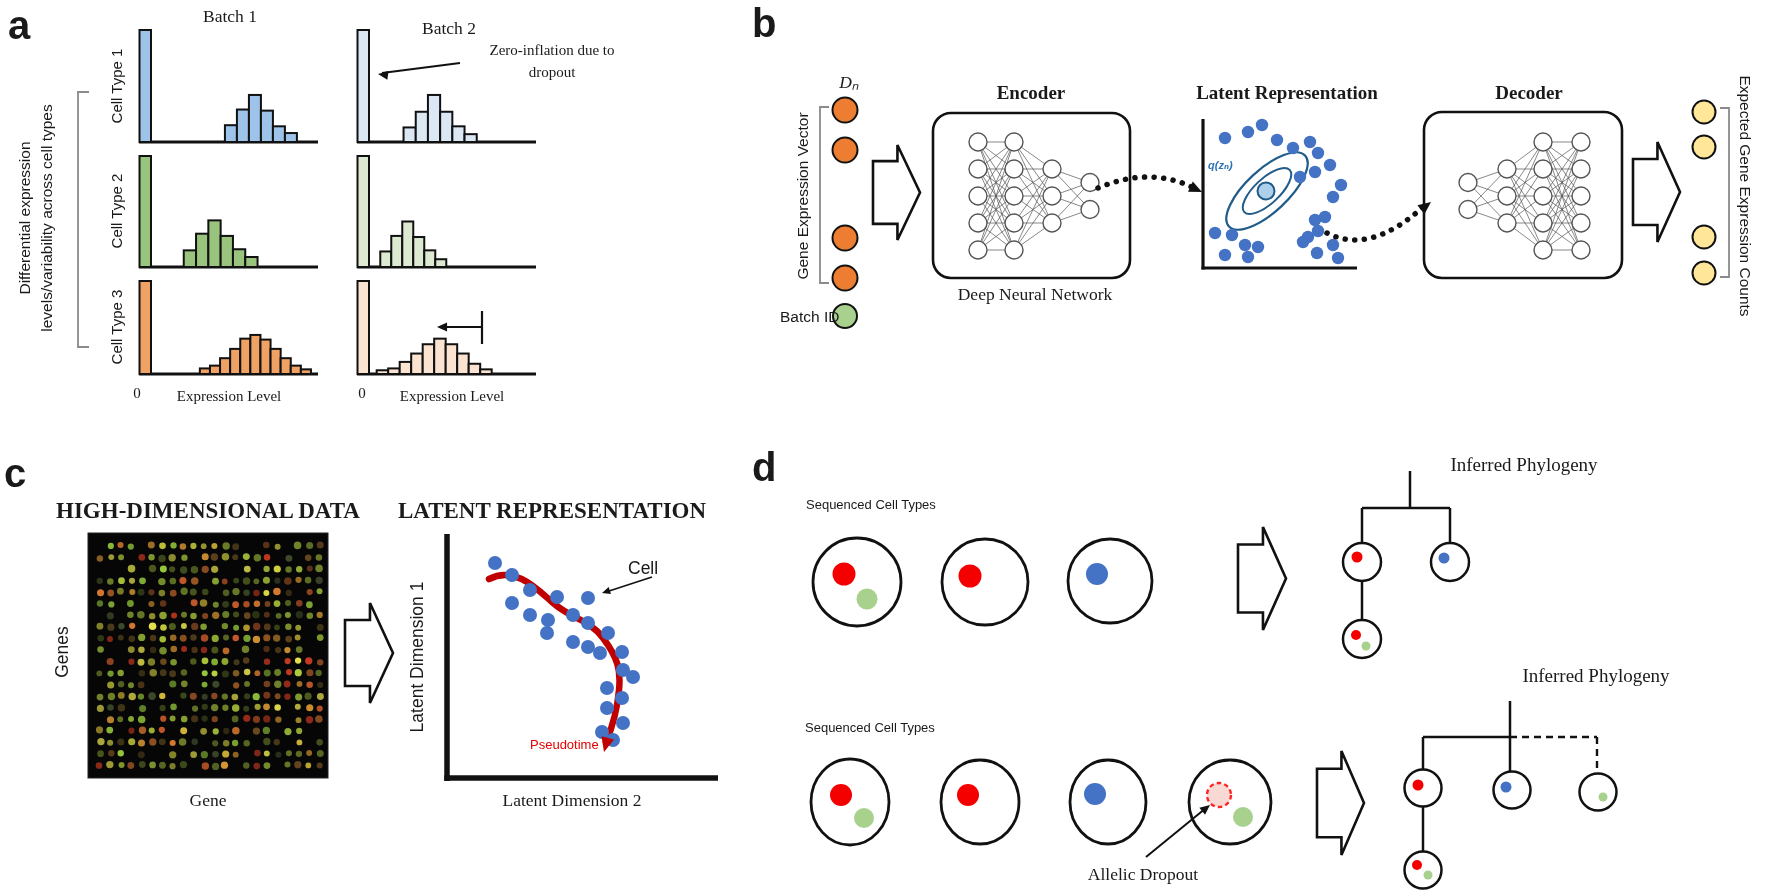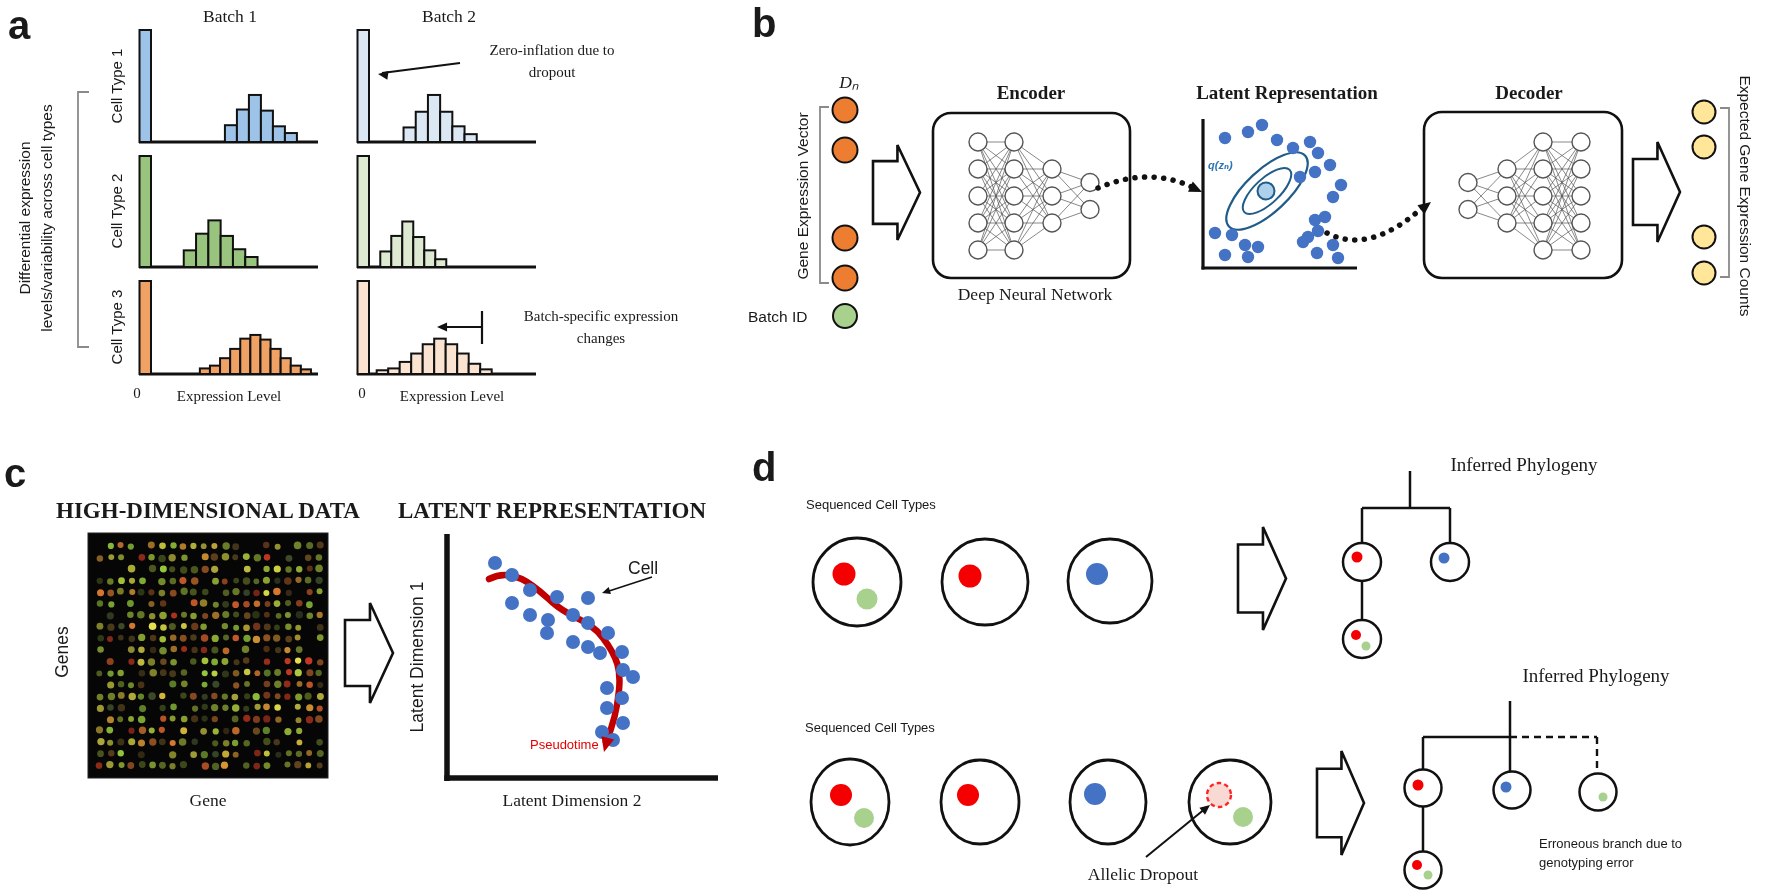--- a/index.html
+++ b/index.html
@@ -710,45 +710,41 @@
         <circle cx="1423" cy="870" r="18.5" fill="#fff" stroke="#111" stroke-width="2.5"></circle>
         <circle cx="1417" cy="865" r="5" fill="#f40000"></circle>
         <circle cx="1428" cy="875" r="4.5" fill="#a9d18e"></circle>
         <line x1="1146" y1="857" x2="1206" y2="808" stroke="#111" stroke-width="2" stroke-dasharray="none" stroke-linecap="butt"></line>
         <polygon points="1210,805 1205.017094438953,814.8066636614951 1199.3716311479227,807.8350970960787" fill="#111"></polygon>
       </g>
   </svg>
 
   <div class="t panel-letter" style="left:8px;top:2px">a</div>
   <div class="t lab17 ctr" style="left:230px;top:6px">Batch 1</div>
-  <div class="t lab17 ctr" style="left:449px;top:6px">Batch 2</div>
+  <div class="t lab17 ctr" style="left:449px;top:18px">Batch 2</div>
   <div class="t lab two rot" style="left:36px;top:218px">
     <div>Differential expression</div>
     <div>levels/variability across cell types</div>
   </div>
   <div class="t small rot" style="left:117px;top:86px">Cell Type 1</div>
   <div class="t small rot" style="left:117px;top:211px">Cell Type 2</div>
   <div class="t small rot" style="left:117px;top:327px">Cell Type 3</div>
   <div class="t small ctr" style="left:137px;top:385px">0</div>
   <div class="t small ctr" style="left:362px;top:385px">0</div>
   <div class="t small ctr" style="left:229px;top:388px">Expression Level</div>
   <div class="t small ctr" style="left:452px;top:388px">Expression Level</div>
   <div class="t small ctr two" style="left:552px;top:40px">
     <div>Zero-inflation due to</div>
     <div>dropout</div>
   </div>
-  <div class="t small ctr two" style="left:601px;top:306px">
-    <div>Batch-specific expression</div>
-    <div>changes</div>
-  </div>
 
   <div class="t panel-letter" style="left:752px;top:0px">b</div>
   <div class="t lab17 it ctr" style="left:849px;top:72px">Dₙ</div>
   <div class="t lab rot" style="left:803px;top:196px">Gene Expression Vector</div>
-  <div class="t lab" style="left:748px;top:308px">Batch ID</div>
+  <div class="t lab" style="left:780px;top:308px">Batch ID</div>
   <div class="t h2 ctr" style="left:1031px;top:82px">Encoder</div>
   <div class="t h2 ctr" style="left:1287px;top:82px">Latent Representation</div>
   <div class="t h2 ctr" style="left:1529px;top:82px">Decoder</div>
   <div class="t lab17 ctr" style="left:1035px;top:284px">Deep Neural Network</div>
   <div class="t blue" style="left:1208px;top:159px">q(zₙ)</div>
   <div class="t lab rotcw" style="left:1745px;top:196px">Expected Gene Expression Counts</div>
 
   <div class="t panel-letter" style="left:4px;top:450px">c</div>
   <div class="t h1 ctr" style="left:208px;top:498px">HIGH-DIMENSIONAL DATA</div>
   <div class="t h1 ctr" style="left:552px;top:498px">LATENT REPRESENTATION</div>
@@ -758,17 +754,13 @@
   <div class="t lab17 ctr" style="left:572px;top:790px">Latent Dimension 2</div>
   <div class="t lab18 red" style="left:486px;top:738px">Pseudotime</div>
   <div class="t lab17" style="left:628px;top:558px">Cell</div>
 
   <div class="t panel-letter" style="left:752px;top:444px">d</div>
   <div class="t lab18" style="left:806px;top:498px">Sequenced Cell Types</div>
   <div class="t lab18" style="left:805px;top:721px">Sequenced Cell Types</div>
   <div class="t h2 ctr" style="left:1524px;top:454px;font-weight:normal">Inferred Phylogeny</div>
   <div class="t h2 ctr" style="left:1596px;top:665px;font-weight:normal">Inferred Phylogeny</div>
   <div class="t lab17 ctr" style="left:1143px;top:864px">Allelic Dropout</div>
-  <div class="t lab18 two" style="left:1539px;top:835px">
-    <div>Erroneous branch due to</div>
-    <div>genotyping error</div>
-  </div>
 </div>
 
 </body></html>

